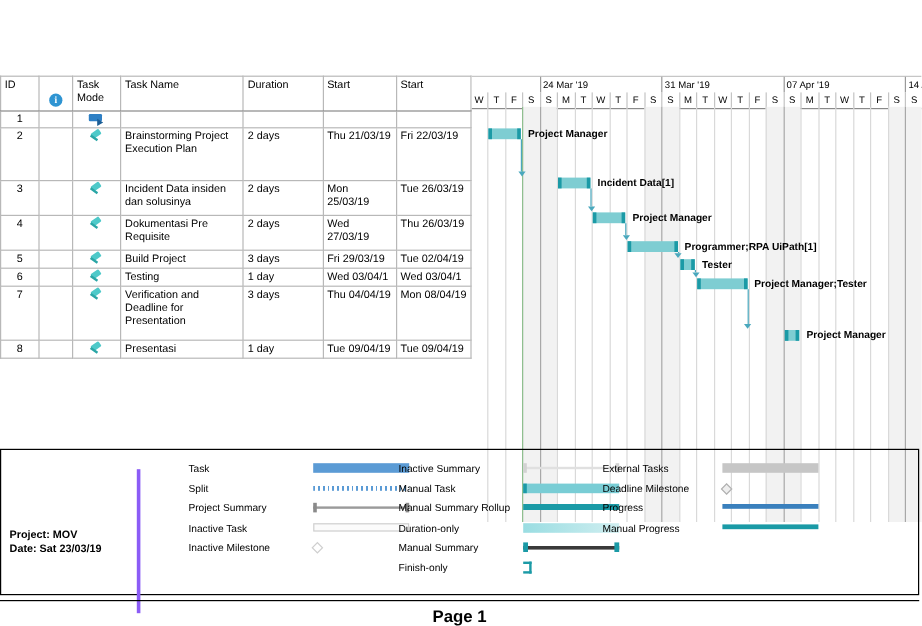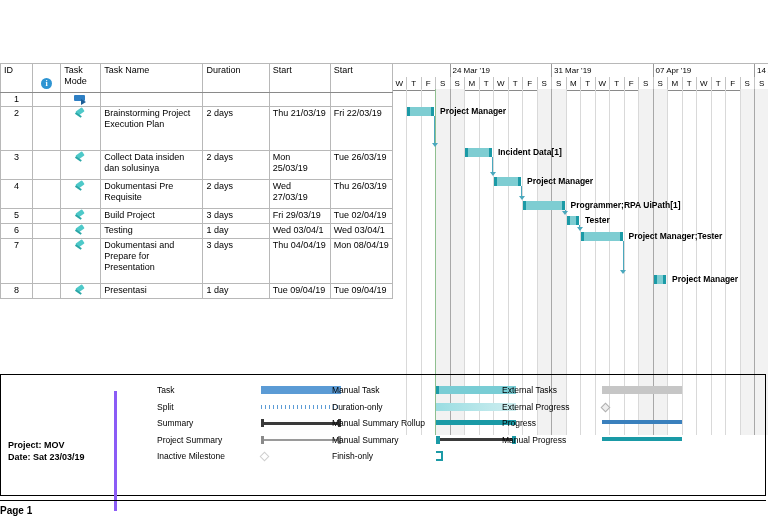--- a/index.html
+++ b/index.html
@@ -128,21 +128,21 @@
   .sw-ext{position:absolute;left:0;top:3px;width:80px;height:8px;background:#c6c6c6;}
   .sw-extms{position:absolute;left:0px;top:4px;width:7px;height:7px;border:1px solid #b0b0b0;background:#eee;transform:rotate(45deg);box-sizing:border-box;}
   .sw-dead{position:absolute;left:0;top:2px;width:10px;height:11px;}
   .sw-dead i{position:absolute;left:3px;top:0;width:4px;height:6px;background:#5fbb27;display:block;}
   .sw-dead b{position:absolute;left:0px;top:5px;width:0;height:0;border-left:5px solid transparent;border-right:5px solid transparent;border-top:6px solid #5fbb27;}
   .sw-prog{position:absolute;left:0;top:4px;width:80px;height:4px;background:#3a80bd;}
   .sw-mprog{position:absolute;left:0;top:4px;width:80px;height:4px;background:#1a9aa6;}
 
   
   .footer{position:absolute;left:0;top:500px;width:766px;height:21px;border-top:1px solid #000;box-sizing:border-box;}
-  .footer .pg{position:absolute;left:0;right:0;top:4px;text-align:left;font-size:10px;font-weight:bold;}
+  .footer .pg{position:absolute;left:0;right:0;top:4px;text-align:center;font-size:14px;font-weight:bold;}
 </style>
 </head>
 <body>
 
 <div class="page">
 
   <div class="top">
 
     <div class="grid">
       <table>
@@ -193,21 +193,21 @@
             <td>2 days</td>
             <td>Thu 21/03/19</td>
             <td>Fri 22/03/19</td>
           </tr>
           <tr style="height:29px">
             <td class="first c-id">3</td>
             <td></td>
             <td class="c-mode">
               <span class="icon-pin"><i></i><b></b></span>
             </td>
-            <td>Collect Data insiden dan solusinya</td>
+            <td>Incident Data insiden dan solusinya</td>
             <td>2 days</td>
             <td>Mon 25/03/19</td>
             <td>Tue 26/03/19</td>
           </tr>
           <tr style="height:29px">
             <td class="first c-id">4</td>
             <td></td>
             <td class="c-mode">
               <span class="icon-pin"><i></i><b></b></span>
             </td>
@@ -237,21 +237,21 @@
             <td>1 day</td>
             <td>Wed 03/04/1</td>
             <td>Wed 03/04/1</td>
           </tr>
           <tr style="height:45px">
             <td class="first c-id">7</td>
             <td></td>
             <td class="c-mode">
               <span class="icon-pin"><i></i><b></b></span>
             </td>
-            <td>Dokumentasi and Prepare for Presentation</td>
+            <td>Verification and Deadline for Presentation</td>
             <td>3 days</td>
             <td>Thu 04/04/19</td>
             <td>Mon 08/04/19</td>
           </tr>
           <tr style="height:15px">
             <td class="first c-id">8</td>
             <td></td>
             <td class="c-mode">
               <span class="icon-pin"><i></i><b></b></span>
             </td>
@@ -398,65 +398,71 @@
               <span class="sw-task"></span>
             </span>
           </div>
           <div class="legrow">
             <span class="lbl">Split</span>
             <span class="sym">
               <span class="sw-split"></span>
             </span>
           </div>
           <div class="legrow">
-            <span class="lbl">Summary</span>
-            <span class="sym">
-              <span class="sw-sum">
-                <i class="bar"></i>
-                <i class="e" style="left:0"></i>
-                <i class="e" style="right:0"></i>
-              </span>
-            </span>
-          </div>
-          <div class="legrow">
             <span class="lbl">Project Summary</span>
             <span class="sym">
               <span class="sw-psum">
                 <i class="bar"></i>
                 <i class="e" style="left:0"></i>
                 <i class="e" style="right:0"></i>
               </span>
             </span>
           </div>
           <div class="legrow">
+            <span class="lbl">Inactive Task</span>
+            <span class="sym">
+              <span class="sw-inact"></span>
+            </span>
+          </div>
+          <div class="legrow">
             <span class="lbl">Inactive Milestone</span>
             <span class="sym">
               <span class="sw-inactms"></span>
             </span>
           </div>
         </div>
       <div class="legcol c2" id="legcol2">
+          <div class="legrow">
+            <span class="lbl">Inactive Summary</span>
+            <span class="sym">
+              <span class="sw-inactsum">
+                <i class="bar"></i>
+                <i class="e" style="left:0"></i>
+                <i class="e" style="right:0"></i>
+              </span>
+            </span>
+          </div>
           <div class="legrow">
             <span class="lbl">Manual Task</span>
             <span class="sym">
               <span class="sw-mtask">
                 <i class="e"></i>
               </span>
             </span>
           </div>
           <div class="legrow">
+            <span class="lbl">Manual Summary Rollup</span>
+            <span class="sym">
+              <span class="sw-mroll"></span>
+            </span>
+          </div>
+          <div class="legrow">
             <span class="lbl">Duration-only</span>
             <span class="sym">
               <span class="sw-duron"></span>
-            </span>
-          </div>
-          <div class="legrow">
-            <span class="lbl">Manual Summary Rollup</span>
-            <span class="sym">
-              <span class="sw-mroll"></span>
             </span>
           </div>
           <div class="legrow">
             <span class="lbl">Manual Summary</span>
             <span class="sym">
               <span class="sw-msum">
                 <i class="bar"></i>
                 <i class="e" style="left:0"></i>
                 <i class="e" style="right:0"></i>
               </span>
@@ -470,21 +476,21 @@
           </div>
         </div>
       <div class="legcol c3" id="legcol3">
           <div class="legrow">
             <span class="lbl">External Tasks</span>
             <span class="sym">
               <span class="sw-ext"></span>
             </span>
           </div>
           <div class="legrow">
-            <span class="lbl">External Progress</span>
+            <span class="lbl">Deadline Milestone</span>
             <span class="sym">
               <span class="sw-extms"></span>
             </span>
           </div>
           <div class="legrow">
             <span class="lbl">Progress</span>
             <span class="sym">
               <span class="sw-prog"></span>
             </span>
           </div>

